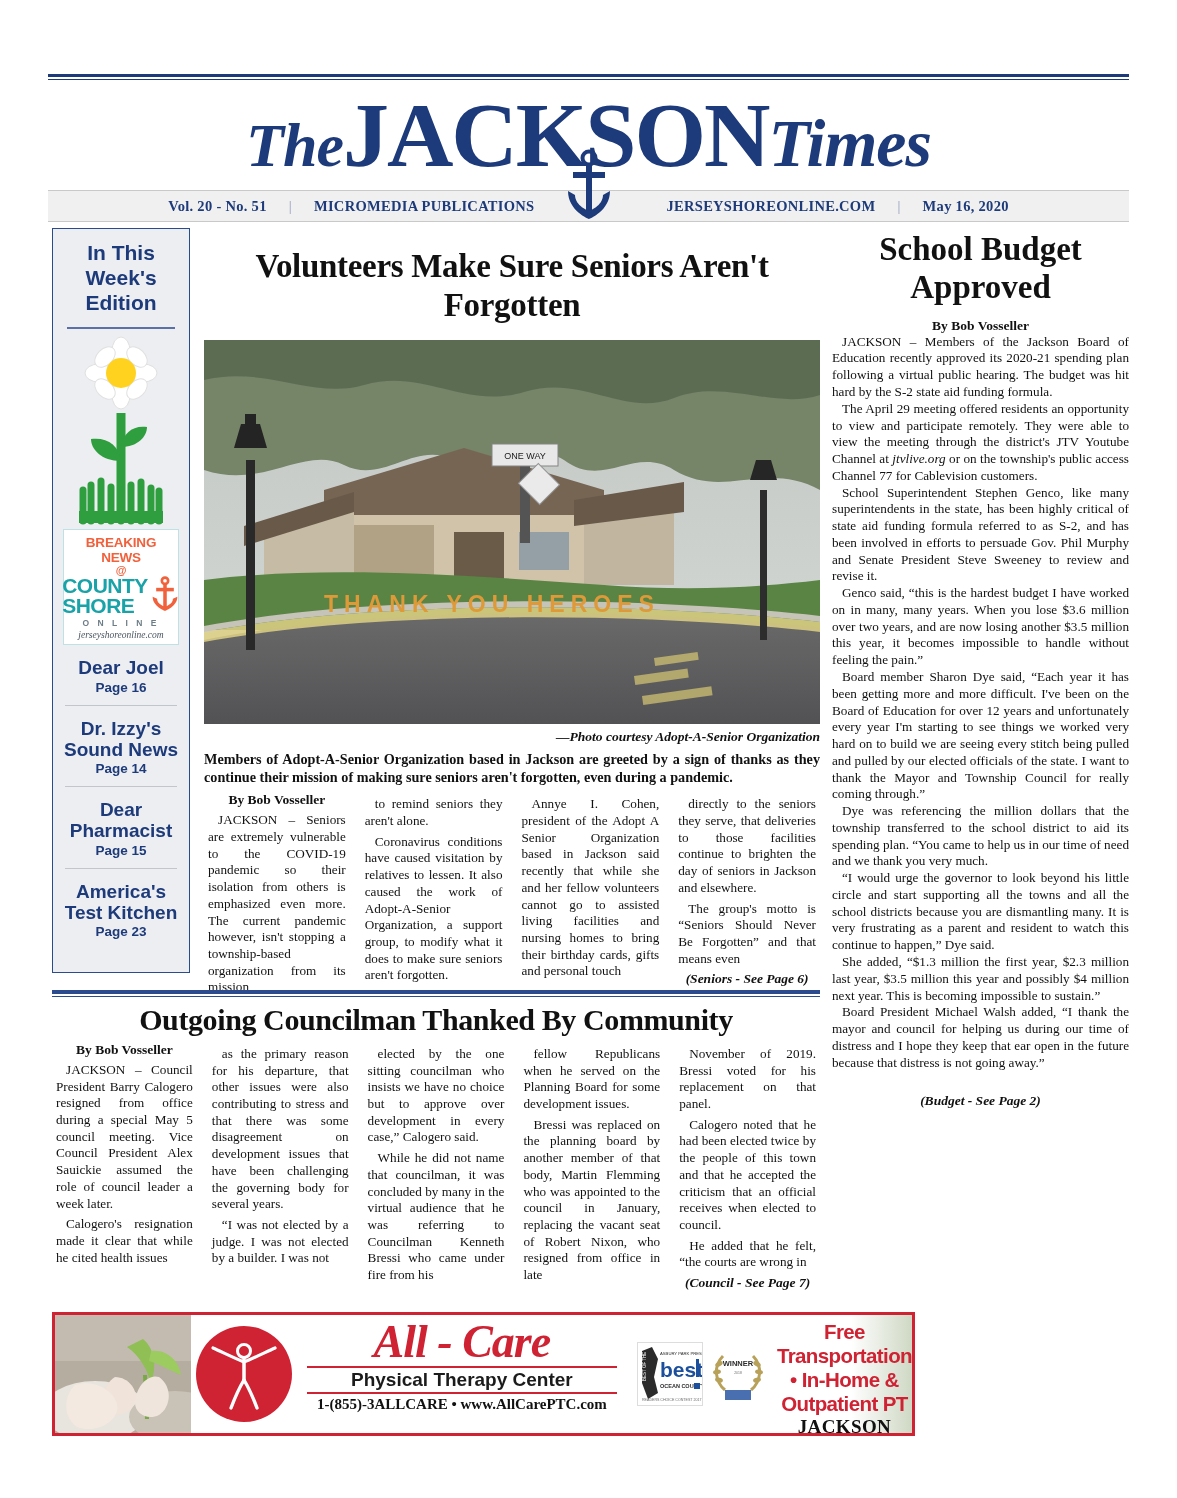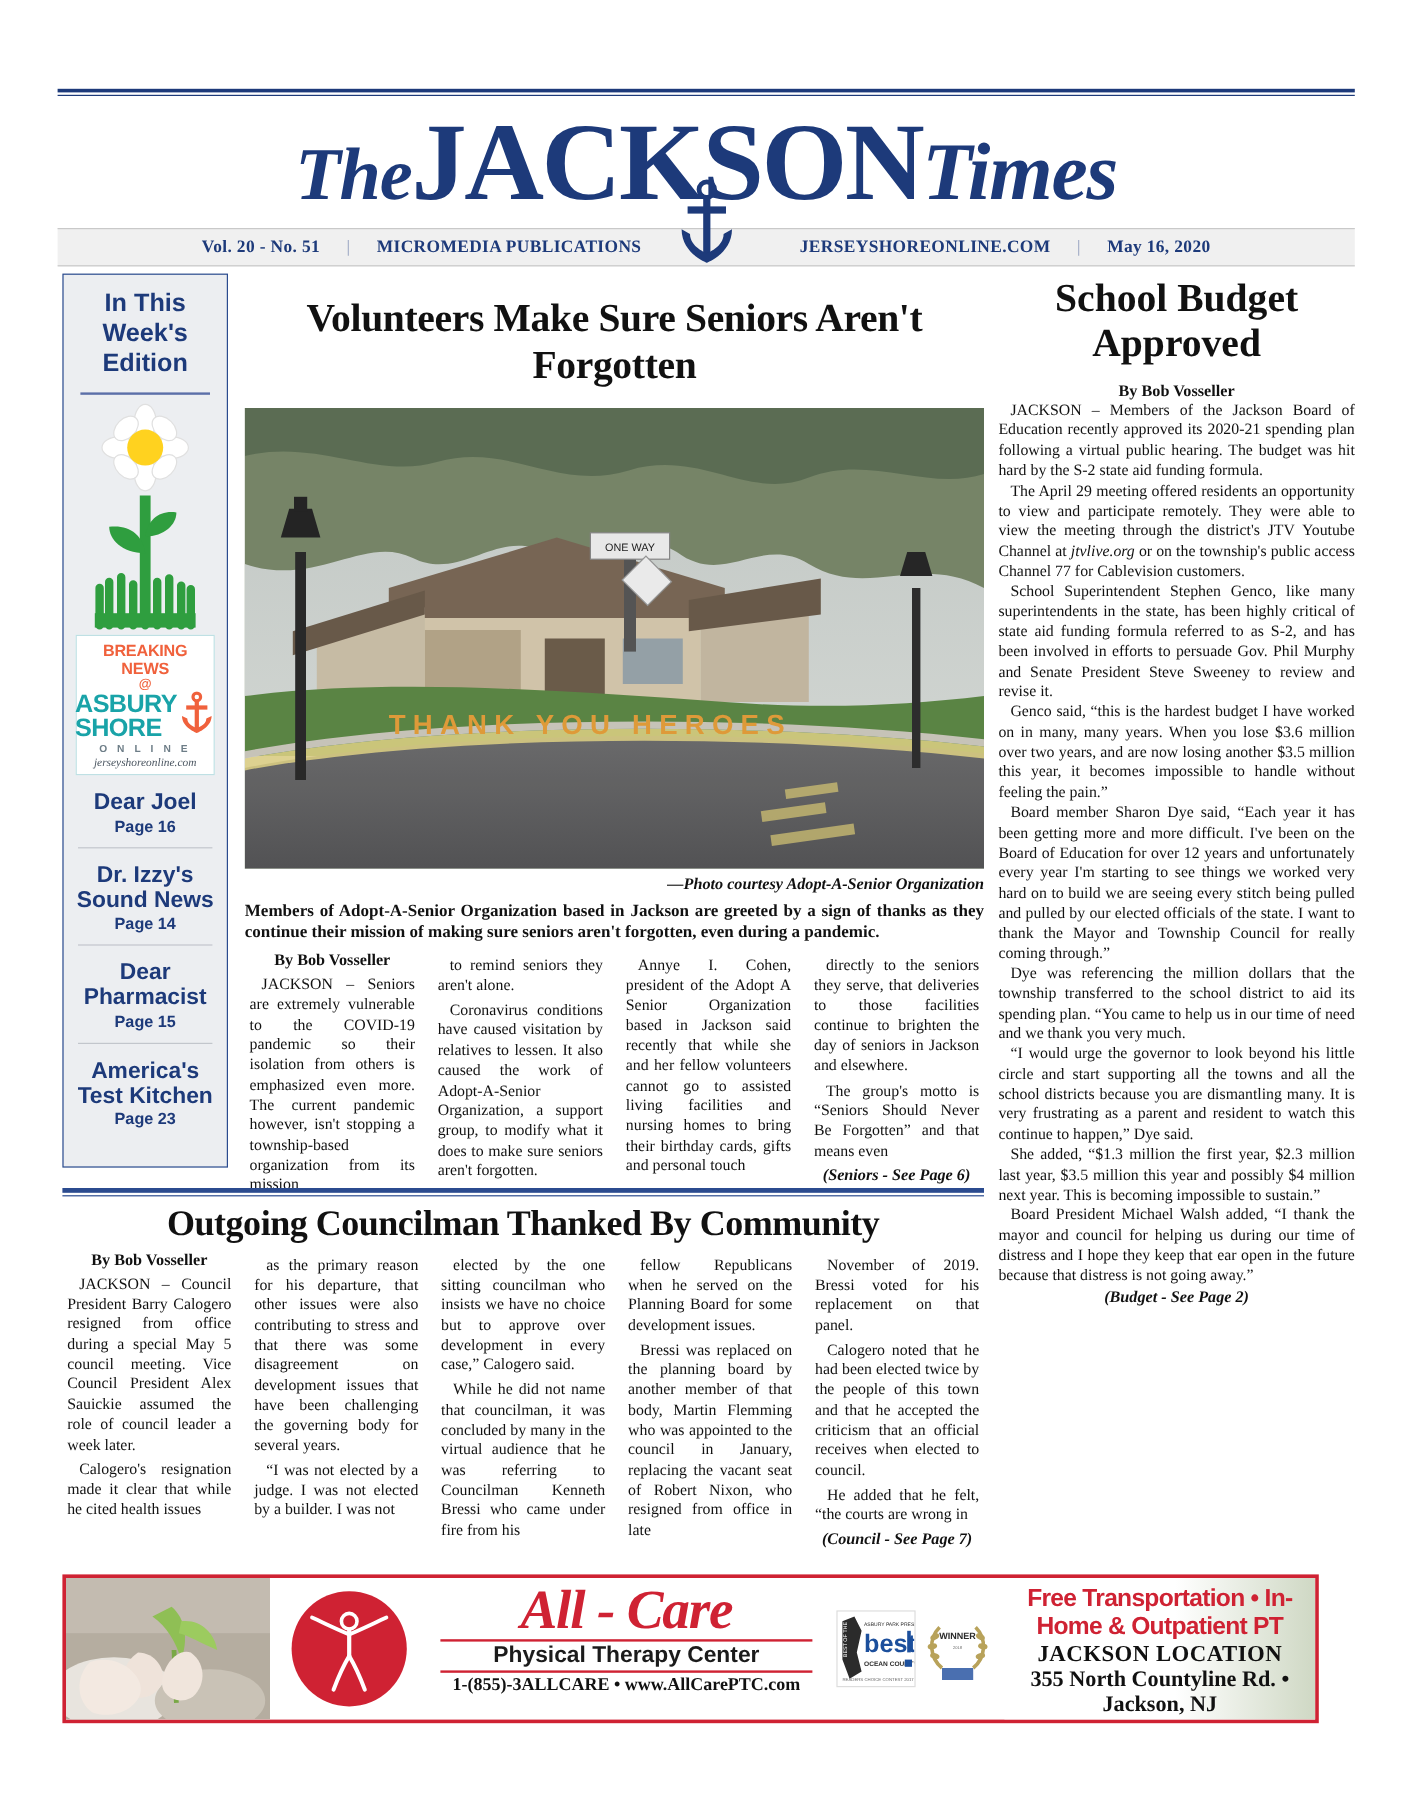--- a/index.html
+++ b/index.html
@@ -59,21 +59,21 @@
   .rc-body em{font-style:italic;margin-top:45px;}
 
   
   .story2{position:absolute;left:52px;top:990px;width:768px;}
   .s2-rule{height:4px;background:#2b4b8f;}
   .s2-rule2{height:1px;background:#2b4b8f;margin-top:2px;}
   .story2 h2{margin:6px 0 0;text-align:center;font-family:"Liberation Serif",serif;font-weight:700;font-size:30px;line-height:1.1;letter-spacing:-.4px;}
   .s2cols{margin-top:6px;display:grid;grid-template-columns:repeat(5,1fr);gap:0 11px;}
 
   
-  .ad{position:absolute;left:52px;top:1312px;width:1047px;height:124px;border:3px solid #cf2233;box-sizing:border-box;background:#fff;display:flex;overflow:hidden;}
+  .ad{position:absolute;left:52px;top:1312px;width:863px;height:124px;border:3px solid #cf2233;box-sizing:border-box;background:#fff;display:flex;overflow:hidden;}
   .ad-photo{width:170px;height:100%;position:relative;overflow:hidden;background:#b9b2a6;}
   .ad-logo{width:132px;display:flex;align-items:center;justify-content:center;}
   .ad-circle{width:96px;height:96px;border-radius:50%;background:#cf2233;display:flex;align-items:center;justify-content:center;}
   .ad-mid{flex:0 0 330px;padding-top:4px;text-align:center;}
   .ad-allcare{font-family:"Liberation Serif",serif;font-style:italic;font-weight:700;font-size:46px;color:#cf2233;line-height:1;letter-spacing:-1px;}
   .ad-ptc{font-family:"Liberation Sans",sans-serif;font-weight:700;font-size:19px;color:#1b1b1b;border-top:2px solid #cf2233;border-bottom:2px solid #cf2233;margin:1px 10px 2px;padding:1px 0;}
   .ad-phone{font-family:"Liberation Serif",serif;font-weight:700;font-size:15px;color:#111;margin-top:2px;}
   .ad-badges{flex:0 0 150px;display:flex;align-items:center;justify-content:center;gap:6px;}
   .badge-best{width:64px;height:62px;background:#fff;border:1px solid #ddd;position:relative;overflow:hidden;}
   .badge-winner{width:58px;height:60px;position:relative;}
@@ -145,21 +145,21 @@
           </g>
         </g>
       </svg>
     </div>
 
     <div class="sb-promo">
       <div class="promo-breaking">BREAKING NEWS</div>
       <div class="promo-at">@</div>
       <div class="promo-js">
         <div class="promo-jstext">
-          <div>ASBURY</div>
+          <div>COUNTY</div>
           <div>SHORE</div>
         </div>
         <span>
           <svg viewBox="0 0 34 40" width="30" height="36" aria-hidden="true">
             <circle cx="17" cy="5" r="3.6" fill="none" stroke="#f0613c" stroke-width="3"></circle>
             <rect x="15" y="9" width="4" height="27" fill="#f0613c"></rect>
             <rect x="7" y="13" width="20" height="4" fill="#f0613c"></rect>
             <path d="M3 23 C3 34 17 39 17 39 C17 39 31 34 31 23 L26 25.5 C26 32 17 34.5 17 34.5 C17 34.5 8 32 8 25.5 Z" fill="#f0613c"></path>
           </svg>
         </span>
@@ -296,21 +296,21 @@
       <p>JACKSON – Members of the Jackson Board of Education recently approved its 2020-21 spending plan following a virtual public hearing. The budget was hit hard by the S-2 state aid funding formula.</p>
       <p><span>The April 29 meeting offered residents an opportunity to view and participate remotely. They were able to view the meeting through the district's JTV Youtube Channel at </span><em>jtvlive.org</em><span> or on the township's public access Channel 77 for Cablevision customers.</span></p>
       <p>School Superintendent Stephen Genco, like many superintendents in the state, has been highly critical of state aid funding formula referred to as S-2, and has been involved in efforts to persuade Gov. Phil Murphy and Senate President Steve Sweeney to review and revise it.</p>
       <p>Genco said, “this is the hardest budget I have worked on in many, many years. When you lose $3.6 million over two years, and are now losing another $3.5 million this year, it becomes impossible to handle without feeling the pain.”</p>
       <p>Board member Sharon Dye said, “Each year it has been getting more and more difficult. I've been on the Board of Education for over 12 years and unfortunately every year I'm starting to see things we worked very hard on to build we are seeing every stitch being pulled and pulled by our elected officials of the state. I want to thank the Mayor and Township Council for really coming through.”</p>
       <p>Dye was referencing the million dollars that the township transferred to the school district to aid its spending plan. “You came to help us in our time of need and we thank you very much.</p>
       <p>“I would urge the governor to look beyond his little circle and start supporting all the towns and all the school districts because you are dismantling many. It is very frustrating as a parent and resident to watch this continue to happen,” Dye said.</p>
       <p>She added, “$1.3 million the first year, $2.3 million last year, $3.5 million this year and possibly $4 million next year. This is becoming impossible to sustain.”</p>
       <p>Board President Michael Walsh added, “I thank the mayor and council for helping us during our time of distress and I hope they keep that ear open in the future because that distress is not going away.”</p>
     </div>
-    <div class="jump" style="margin-top:2px">(Budget - See Page 2)</div>
+    <div class="jump" style="margin-top:22px">(Budget - See Page 2)</div>
   </div>
 
   <div class="story2">
     <div class="s2-rule"></div>
     <div class="s2-rule2"></div>
     <h2>Outgoing Councilman Thanked By Community</h2>
 
     <div class="s2cols">
       <div>
         <div class="byline">By Bob Vosseller</div>

